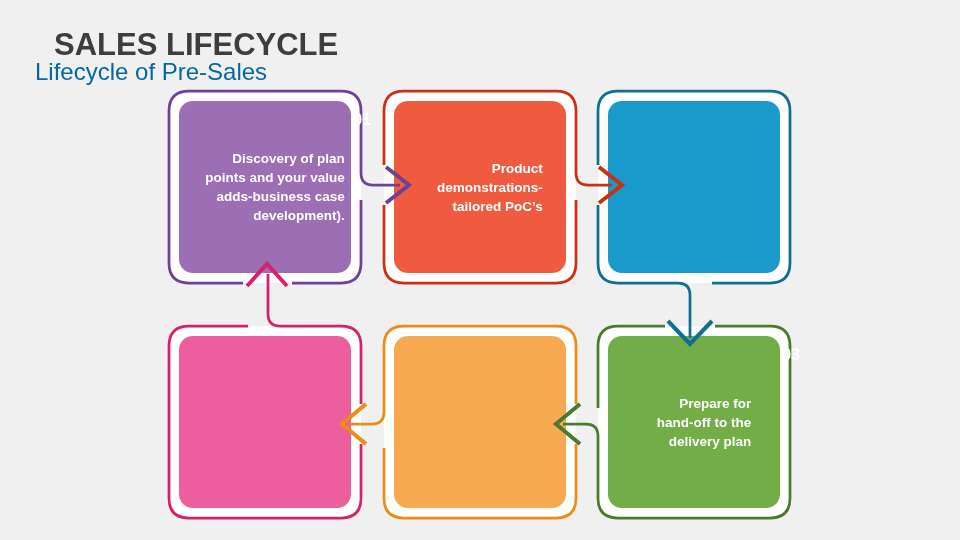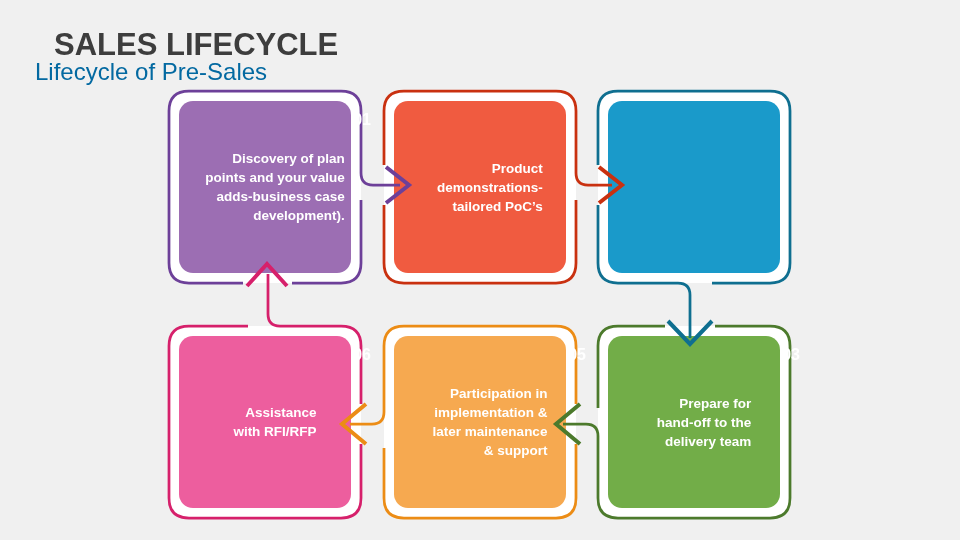--- a/index.html
+++ b/index.html
@@ -88,28 +88,16 @@
   </div>
   <div class="step pos-2">
     <div class="body">Product
 demonstrations-
 tailored PoC’s</div>
   </div>
   <div class="step pos-4">
     <div class="num">03</div>
     <div class="body">Prepare for
 hand-off to the
-delivery team</div>
-  </div>
-  <div class="step pos-5">
-    <div class="num">05</div>
-    <div class="body">Participation in
-implementation &amp;
-later maintenance
-&amp; support</div>
-  </div>
-  <div class="step pos-6">
-    <div class="num">06</div>
-    <div class="body">Assistance
-with RFI/RFP</div>
+delivery plan</div>
   </div>
 
 </div>
 
 </body></html>

